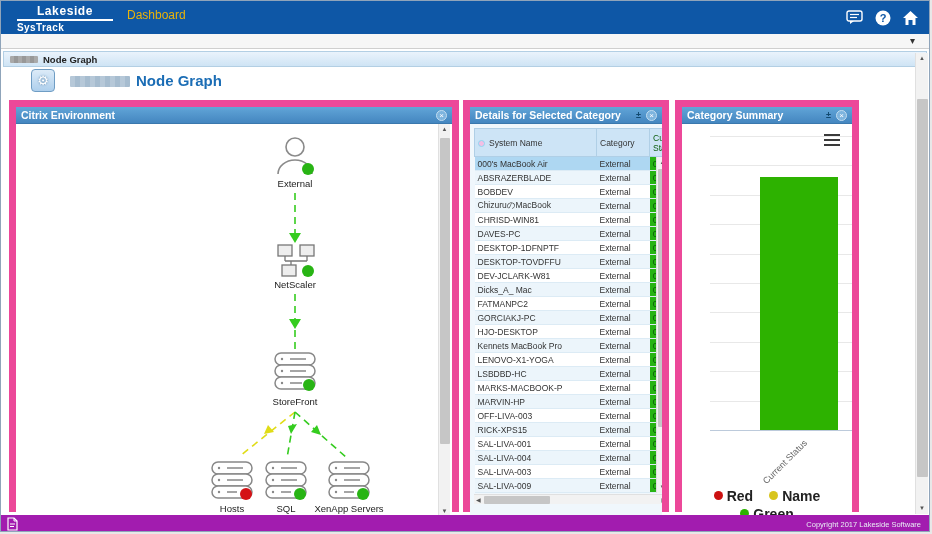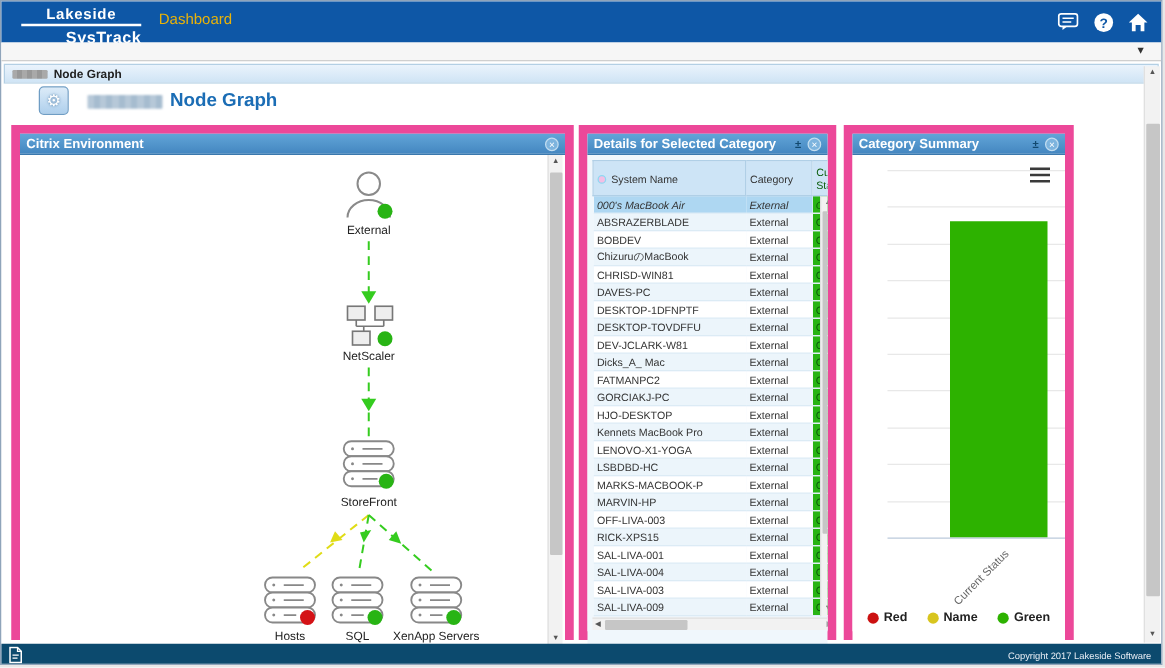--- a/index.html
+++ b/index.html
@@ -3,21 +3,21 @@
 <meta charset="utf-8">
 <style>
   * { margin:0; padding:0; box-sizing:border-box; }
   body { font-family:"Liberation Sans","DejaVu Sans",sans-serif; background:#e8e8e8; }
   #screen { position:relative; width:930px; height:532px; border:1px solid #8fa4ba; background:#fff; overflow:hidden; }
 
   
   .topbar { position:absolute; left:0; top:0; width:100%; height:33px; background:#0e57a6; }
   .logo { position:absolute; left:16px; top:3px; width:96px; color:#fff; cursor:pointer; }
   .logo-top { font-size:12px; font-weight:bold; letter-spacing:.6px; border-bottom:2px solid #fff; padding:0 2px 1px 2px; text-align:center; }
-  .logo-bottom { font-size:13px; font-weight:bold; text-align:right; letter-spacing:.4px; margin-top:1px; }
+  .logo-bottom { font-size:10px; font-weight:bold; text-align:left; letter-spacing:.4px; margin-top:1px; }
   .dash-title { position:absolute; left:126px; top:7px; font-size:12px; color:#eab308; }
   .topbar-icons { position:absolute; right:10px; top:8px; display:flex; gap:11px; align-items:center; }
   .tb-icon { width:17px; height:17px; display:inline-flex; align-items:center; justify-content:center; cursor:pointer; }
 
   
   .subbar { position:absolute; left:0; top:33px; width:100%; height:15px; background:#f6f6f6; border-bottom:1px solid #cfcfcf; }
   .subbar .chev { position:absolute; right:14px; top:0px; font-size:10px; color:#333; cursor:pointer; line-height:14px; }
 
   
   .groupbar { position:absolute; left:2px; top:50px; width:924px; height:16px;
@@ -55,40 +55,40 @@
   .sb-arrow-h { position:absolute; font-size:6px; color:#555; line-height:10px; cursor:pointer; }
 
   
   .details-body { background:#f0f7fc; }
   table.grid { position:absolute; left:4px; top:4px; width:196px; border-collapse:collapse; table-layout:fixed; font-size:8.5px; color:#333; }
   table.grid th { background:#cde4f6; border:1px solid #b0cfe6; font-weight:normal; text-align:left; height:28px;
     padding:2px 3px; overflow:hidden; vertical-align:middle; font-size:8.5px; cursor:pointer; }
   table.grid td { border-bottom:1px solid #dcebf5; padding:0 3px; height:14px; overflow:hidden; white-space:nowrap; }
   table.grid tr:nth-child(even) td { background:#ecf5fb; }
   table.grid tr:nth-child(odd) td { background:#fff; }
-  table.grid tr.sel td { background:#aed7f2;font-style:italic; }
+  table.grid tr.sel td { background:#aed7f2; }
   .c-name { width:122px;margin-left:46px; } .c-cat { width:53px; } .c-status { width:21px; color:#0a5c0a; }
   .sort-dot { display:inline-block; width:7px; height:7px; border-radius:50%; background:#f3bfe4; border:1.5px solid #8ed8f2; vertical-align:middle; margin-right:4px; }
 
   
   .chart-body { position:relative; }
   .chart-yaxis { position:absolute; left:0; top:0; width:22px; height:320px; }
   .chart-plot { position:absolute; left:28px; top:0; width:168px; height:320px; }
   .gridline { position:absolute; left:0; width:100%; height:1px; background:#e8e8e8; }
   .axisline { position:absolute; left:28px; top:306px; width:168px; height:1px; background:#bccadb; }
   .bar { position:absolute; left:50px; width:78px; }
   .chart-menu { position:absolute; right:12px; top:10px; width:16px; height:12px; cursor:pointer; display:flex; flex-direction:column; justify-content:space-between; }
   .chart-menu i { display:block; height:2px; background:#3a3a3a; }
   .chart-xlabel { position:absolute; left:86px; top:352px; font-size:9px; color:#666; transform:rotate(-45deg); transform-origin:left bottom; white-space:nowrap; }
   .chart-legend { position:absolute; left:0; top:362px; width:100%; text-align:center; }
-  .lg-item { display:inline-flex; align-items:center; margin:0 8px; cursor:pointer; font-size:10px; font-weight:bold; color:#222; }
+  .lg-item { display:inline-flex; align-items:center; margin:0 8px; cursor:pointer; font-size:14px; font-weight:bold; color:#222; }
   .lg-dot { width:9px; height:9px; border-radius:50%; display:inline-block; margin-right:4px; }
 
   
-  .footer { position:absolute; left:0; top:514px; width:100%; height:18px; background:#0c4a6e; }
+  .footer { position:absolute; left:0; top:514px; width:100%; height:18px; background:#a21caf; }
   .footer-icon { position:absolute; left:6px; top:2px; cursor:pointer; }
   .copyright { position:absolute; right:8px; top:5px; font-size:7.5px; color:#e8eef5; }
 </style>
 </head>
 <body>
 
 <div id="screen">
 
   <div class="topbar">
     <div class="logo">

